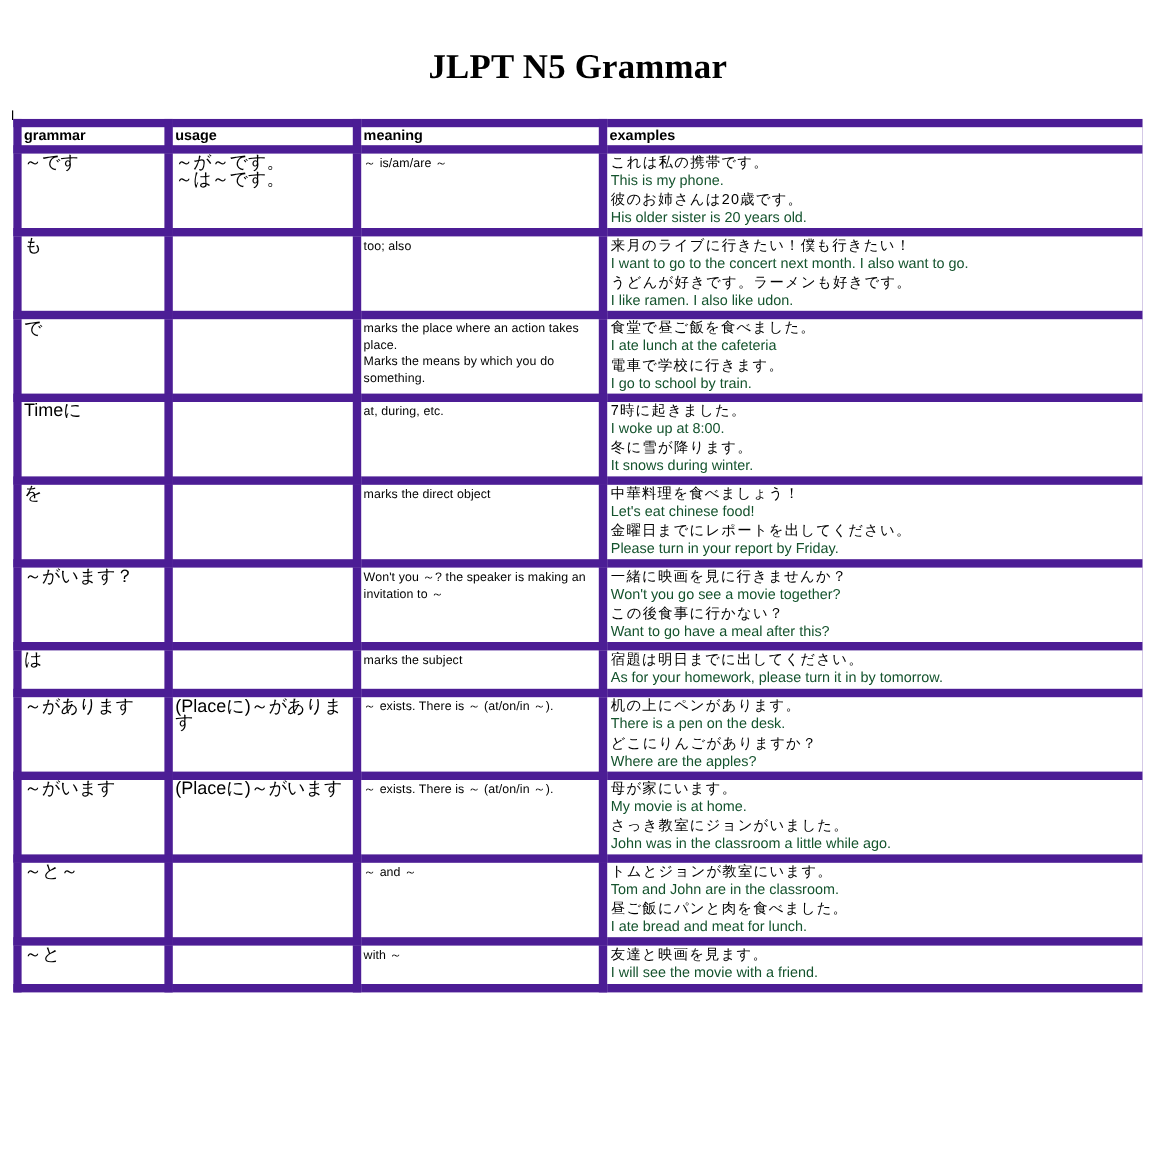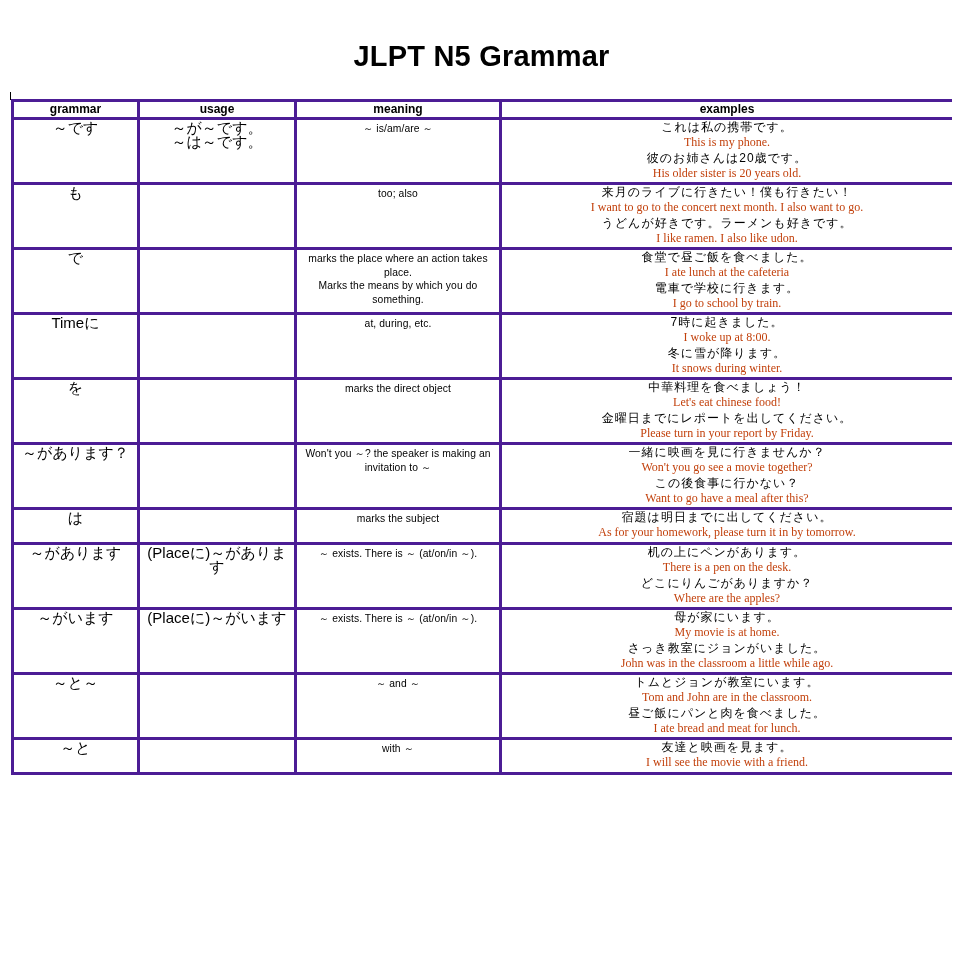--- a/index.html
+++ b/index.html
@@ -2,61 +2,61 @@
 <html><head>
 <meta charset="utf-8">
 <style>
   html, body { margin: 0; padding: 0; background: #ffffff; }
   body {
     width: 963px; height: 963px; position: relative; overflow: hidden;
     font-family: "Liberation Sans", "DejaVu Sans", sans-serif; color: #000;
   }
   .title {
     position: absolute; left: 0; top: 38px; width: 963px; text-align: center;
-    font-family: Liberation Sans, sans-serif; font-weight: bold; font-size: 29px;
+    font-family: Liberation Serif, serif; font-weight: bold; font-size: 29px;
     line-height: 36px; letter-spacing: 0.2px;
   }
   .sheet {
     position: absolute; left: 11px; top: 99px; width: 941px; height: 828px;
     overflow: hidden;
   }
   .left-guide {
     position: absolute; left: 10px; top: 92px; width: 1px; height: 8px; background: #000;
   }
   table {
     border-collapse: collapse; table-layout: fixed; width: 941px;
     font-family: "Liberation Sans", sans-serif;
   }
   col.c1 { width: 126px; }
   col.c2 { width: 157px; }
   col.c3 { width: 205px; }
   col.c4 { width: 453px; }
   th, td {
-    border: 3px solid #4c1d95; vertical-align: top; padding: 0 2px; overflow: hidden;
-    text-align: center;
+    border: 7px solid #4c1d95; vertical-align: top; padding: 0 2px; overflow: hidden;
+    text-align: left;
   }
   th {
     font-weight: bold; font-size: 12px; line-height: 13px; height: 14px;
     padding-top: 1px;
   }
   tr.r4 td { height: 60px; }
   tr.r2 td { height: 30px; }
   td.g, td.u {
     font-size: 15px; line-height: 14px; white-space: pre-line; padding-top: 1px;
   }
   td.m {
     font-size: 10.3px; line-height: 13.5px; white-space: pre-line; padding-top: 2px;
     letter-spacing: 0.1px;
   }
   td.e { padding: 0 3px; }
   .ex-line {
     display: block; font-size: 12px; line-height: 15.4px; white-space: nowrap;
   }
   .ex-line.jp { font-size: 12px; letter-spacing: 1px; }
-  .ex-line.en { color: #c2410c; font-family: Liberation Serif, serif; }
+  .ex-line.en { color: #14532d; }
 </style>
 </head>
 <body>
 
 <div class="title">JLPT N5 Grammar</div>
 <div class="left-guide"></div>
 
 <div class="sheet">
   <table>
     <colgroup>
@@ -125,21 +125,21 @@
     <td class="u"></td>
     <td class="m">marks the direct object</td>
     <td class="e">
             <span class="ex-line jp">中華料理を食べましょう！</span>
             <span class="ex-line en">Let's eat chinese food!</span>
             <span class="ex-line jp">金曜日までにレポートを出してください。</span>
             <span class="ex-line en">Please turn in your report by Friday.</span>
           </td>
   </tr>
         <tr class="r4">
-    <td class="g">～があります？</td>
+    <td class="g">～がいます？</td>
     <td class="u"></td>
     <td class="m">Won't you ～?  the speaker is making an invitation to ～</td>
     <td class="e">
             <span class="ex-line jp">一緒に映画を見に行きませんか？</span>
             <span class="ex-line en">Won't you go see a movie together?</span>
             <span class="ex-line jp">この後食事に行かない？</span>
             <span class="ex-line en">Want to go have a meal after this?</span>
           </td>
   </tr>
         <tr class="r2">

